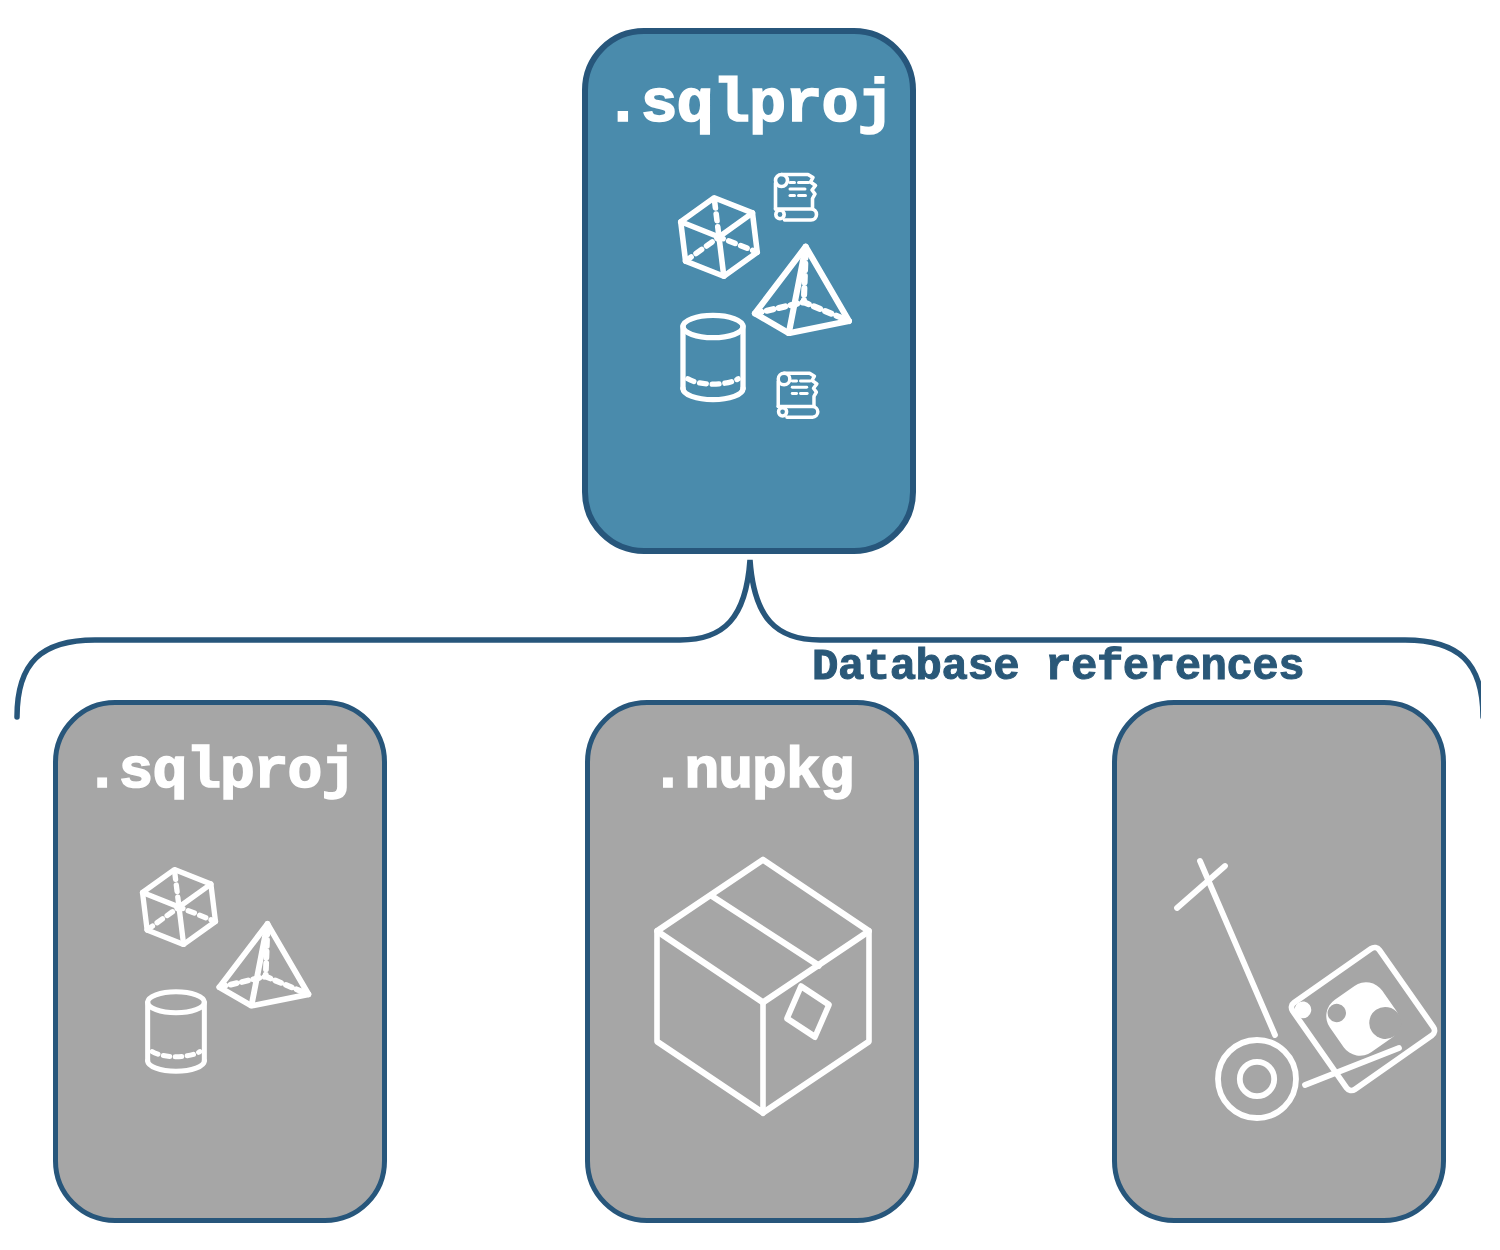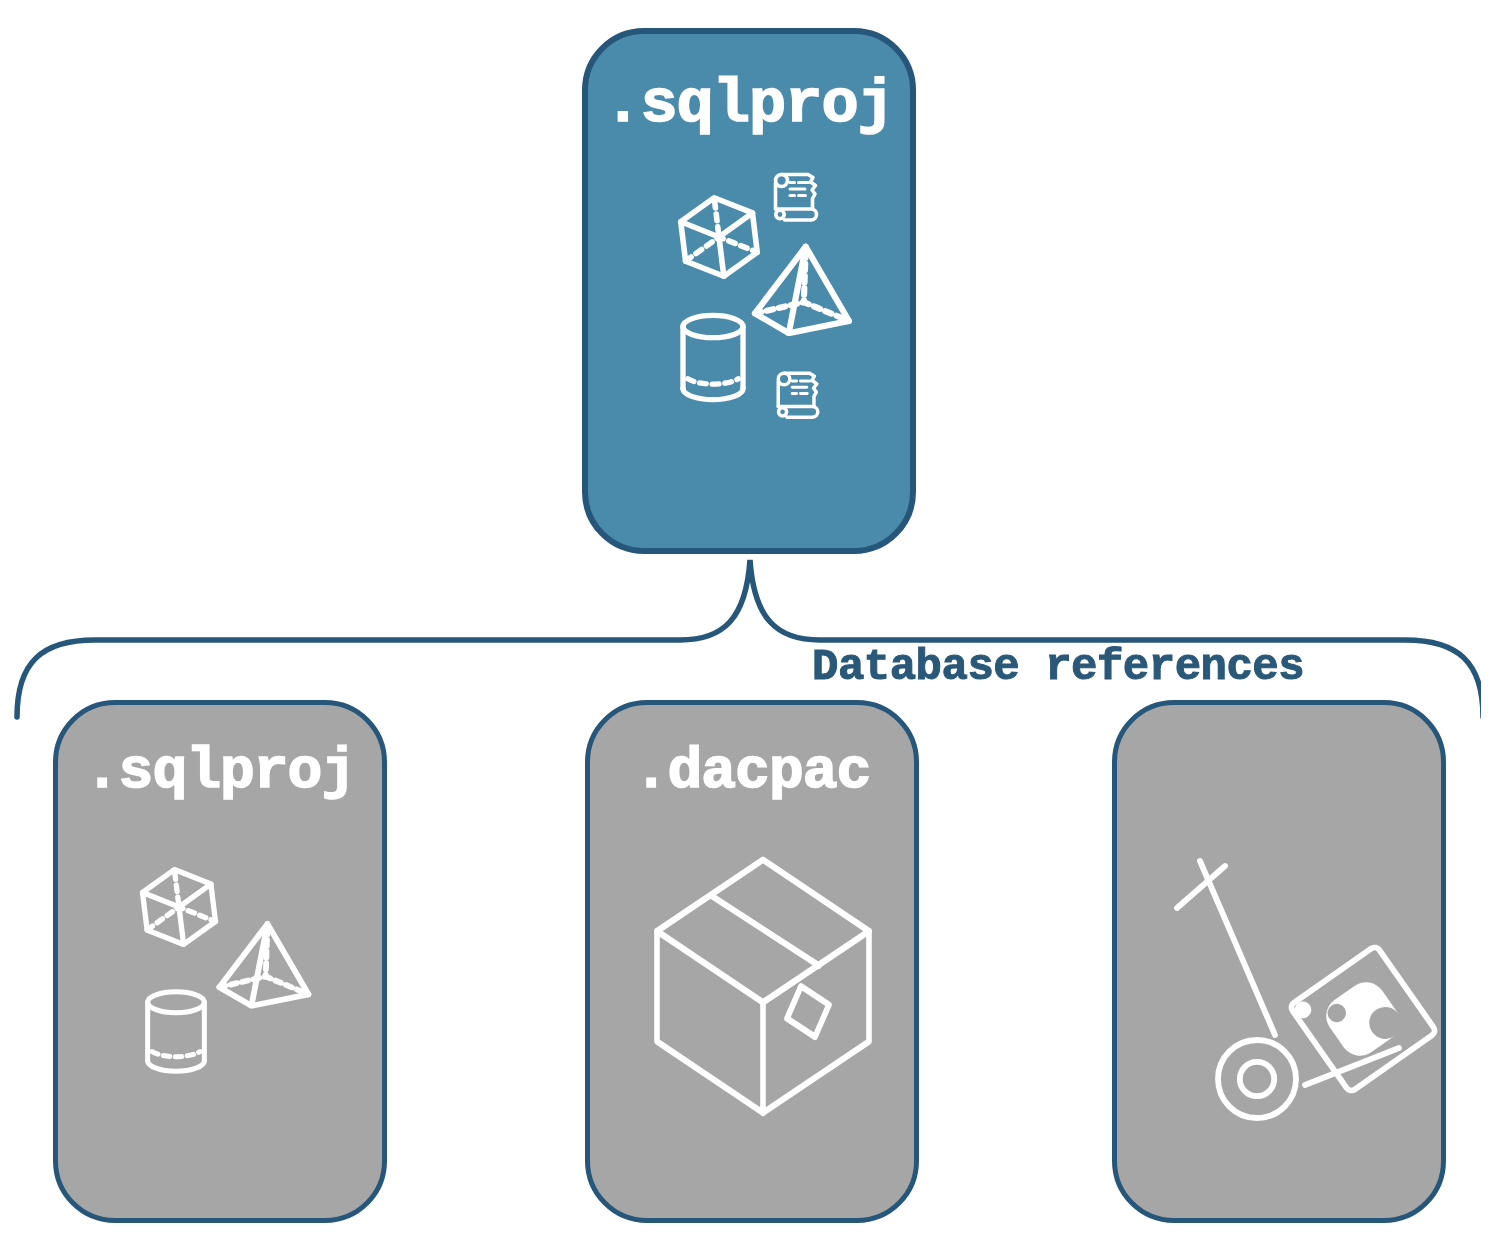--- a/index.html
+++ b/index.html
@@ -168,21 +168,21 @@
       </svg>
     <svg class="ic l-pyr" viewBox="0 0 110 100">
         <use href="#sym-pyramid"></use>
       </svg>
     <svg class="ic l-cyl" viewBox="0 0 70 95">
         <use href="#sym-cylinder"></use>
       </svg>
   </section>
 
   <section class="node child c2">
-    <span class="lbl">.dacpac</span>
+    <span class="lbl">.nupkg</span>
     <svg class="ic m-box" viewBox="0 0 120 120" preserveAspectRatio="none">
         <use href="#sym-package"></use>
       </svg>
   </section>
 
   <section class="node child c3">
     <svg class="ic n-truck" viewBox="0 0 150 135">
         <use href="#sym-handtruck"></use>
       </svg>
   </section>

